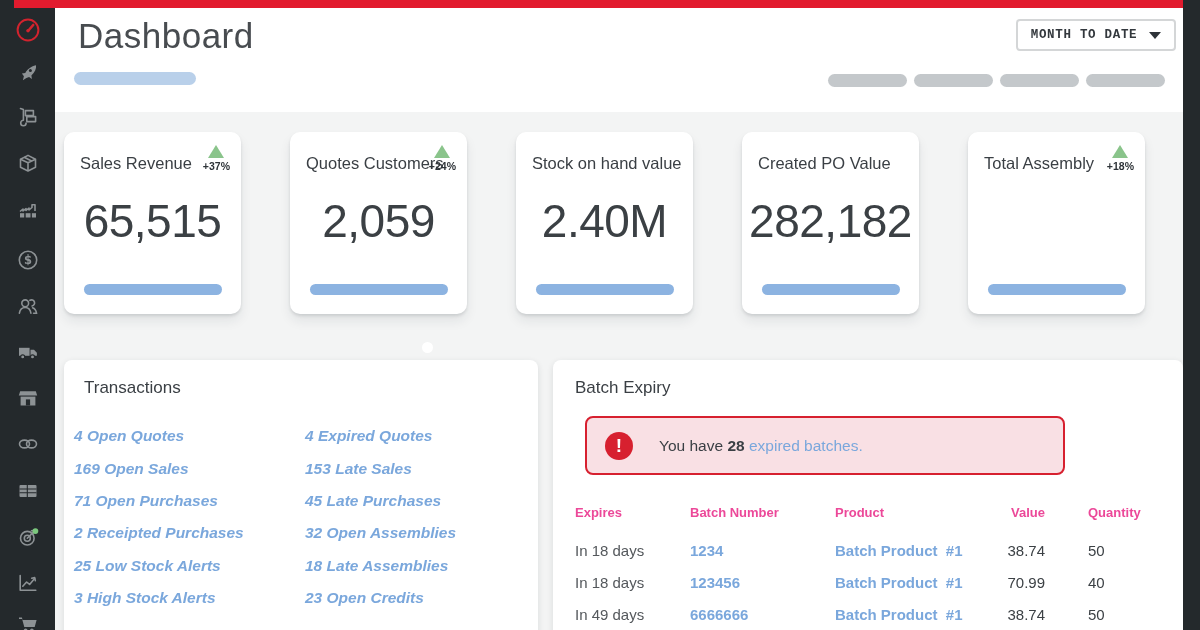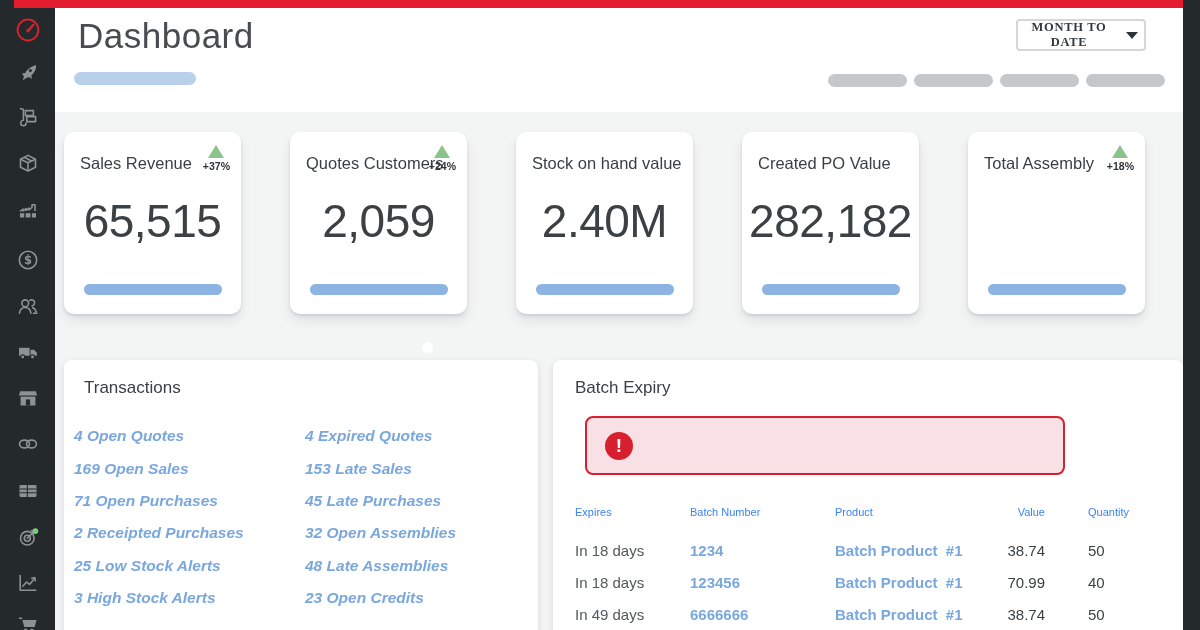--- a/index.html
+++ b/index.html
@@ -11,21 +11,21 @@
   .side-item{position:absolute;left:50%;transform:translateX(-50%);width:26px;height:26px;background:none;border:none;padding:0;cursor:pointer;display:flex;align-items:center;justify-content:center;}
   .side-item svg{display:block;}
   .topbar{position:absolute;left:14px;top:0;width:1169px;height:8px;background:#e21b2e;z-index:7;}
   .right-strip{position:absolute;left:1183px;top:0;width:17px;height:630px;background:#24292c;z-index:6;}
 
   
   .main{position:absolute;left:55px;top:0;width:1128px;height:630px;background:#f3f4f4;}
   .header{position:absolute;left:0;top:0;width:1128px;height:112px;background:#ffffff;}
   .page-title{position:absolute;left:23px;top:16px;margin:0;font-size:35px;font-weight:300;letter-spacing:.5px;color:#484c50;}
   .title-pill{position:absolute;left:19px;top:72px;width:122px;height:13px;border-radius:7px;background:#b9d0ea;}
-  .period-btn{position:absolute;left:961px;top:19px;width:130px;height:32px;background:#fff;border:2px solid #d4d6d7;border-radius:4px;display:flex;align-items:center;justify-content:center;gap:12px;cursor:pointer;font-family:Liberation Serif, serif;}
+  .period-btn{position:absolute;left:961px;top:19px;width:160px;height:32px;background:#fff;border:2px solid #d4d6d7;border-radius:4px;display:flex;align-items:center;justify-content:center;gap:12px;cursor:pointer;font-family:Liberation Mono, monospace;}
   .period-btn span.lbl{font-size:12.5px;font-weight:bold;letter-spacing:.7px;color:#33383d;}
   .caret{width:0;height:0;border-left:6px solid transparent;border-right:6px solid transparent;border-top:7px solid #2e3338;}
   .gray-pill{position:absolute;top:74px;width:79px;height:13px;border-radius:7px;background:#c4c8cb;}
 
   
   .card{position:absolute;top:132px;width:177px;height:182px;background:#fff;border-radius:10px;box-shadow:0 2px 3px rgba(30,38,46,.12),0 7px 12px rgba(30,38,46,.08);}
   .card-label{position:absolute;left:16px;top:22px;font-size:16.5px;font-weight:500;color:#3a3f44;}
   .trend{position:absolute;right:11px;top:13px;display:flex;flex-direction:column;align-items:center;}
   .tri-up{width:0;height:0;border-left:8px solid transparent;border-right:8px solid transparent;border-bottom:13px solid #8ac48b;}
   .trend-pct{margin-top:2px;font-size:10.5px;font-weight:bold;color:#2e3338;}
@@ -46,21 +46,21 @@
 
   .alert{position:absolute;left:32px;top:56px;width:480px;height:59px;box-sizing:border-box;background:#f9e0e4;border:2px solid #d7202f;border-radius:8px;display:flex;align-items:center;}
   .alert-icon{width:28px;height:28px;margin-left:18px;border-radius:50%;background:#d7202f;color:#fff;font-size:19px;font-weight:bold;display:flex;align-items:center;justify-content:center;line-height:1;}
   .alert-text{margin-left:26px;font-size:15.5px;color:#3a3f44;}
   .alert-text .cnt{font-weight:bold;}
   .alert-link{color:#7aa7dc;text-decoration:none;font-weight:500;}
 
   .batch-table{position:absolute;left:22px;top:140px;width:586px;}
   .t-grid{display:grid;grid-template-columns:115px 145px 163px 47px auto;align-items:center;}
   .t-head{height:24px;}
-  .t-head > div{font-size:11px;font-weight:normal;color:#3b82f6;}
+  .t-head > div{font-size:13px;font-weight:bold;color:#ec4899;}
   .t-rows{padding-top:10px;}
   .t-row{height:32px;}
   .t-cell{font-size:15px;color:#54585c;white-space:nowrap;}
   .t-link{font-size:15px;font-weight:600;color:#7aa7dc;text-decoration:none;white-space:pre;}
   .t-num{font-size:15px;color:#3c4145;}
   .col-value{text-align:right;}
   .col-qty{padding-left:43px;}
 </style>
 </head>
 <body>
@@ -260,31 +260,32 @@
       <div class="links-grid">
         <a href="#" class="tx-link">4 Open Quotes</a>
         <a href="#" class="tx-link">4 Expired Quotes</a>
         <a href="#" class="tx-link">169 Open Sales</a>
         <a href="#" class="tx-link">153 Late Sales</a>
         <a href="#" class="tx-link">71 Open Purchases</a>
         <a href="#" class="tx-link">45 Late Purchases</a>
         <a href="#" class="tx-link">2 Receipted Purchases</a>
         <a href="#" class="tx-link">32 Open Assemblies</a>
         <a href="#" class="tx-link">25 Low Stock Alerts</a>
-        <a href="#" class="tx-link">48 Late Assemblies</a>
+        <a href="#" class="tx-link">18 Late Assemblies</a>
         <a href="#" class="tx-link">3 High Stock Alerts</a>
         <a href="#" class="tx-link">23 Open Credits</a>
       </div>
     </section>
 
     <section class="panel batch">
       <div class="panel-title">Batch Expiry</div>
 
       <div class="alert">
         <div class="alert-icon">!</div>
+        <div class="alert-text"><span>You have </span><span class="cnt">28</span><a href="#" class="alert-link"> expired batches.</a></div>
       </div>
 
       <div class="batch-table">
         <div class="t-grid t-head">
           <div>Expires</div>
           <div>Batch Number</div>
           <div>Product</div>
           <div class="col-value">Value</div>
           <div class="col-qty">Quantity</div>
         </div>

